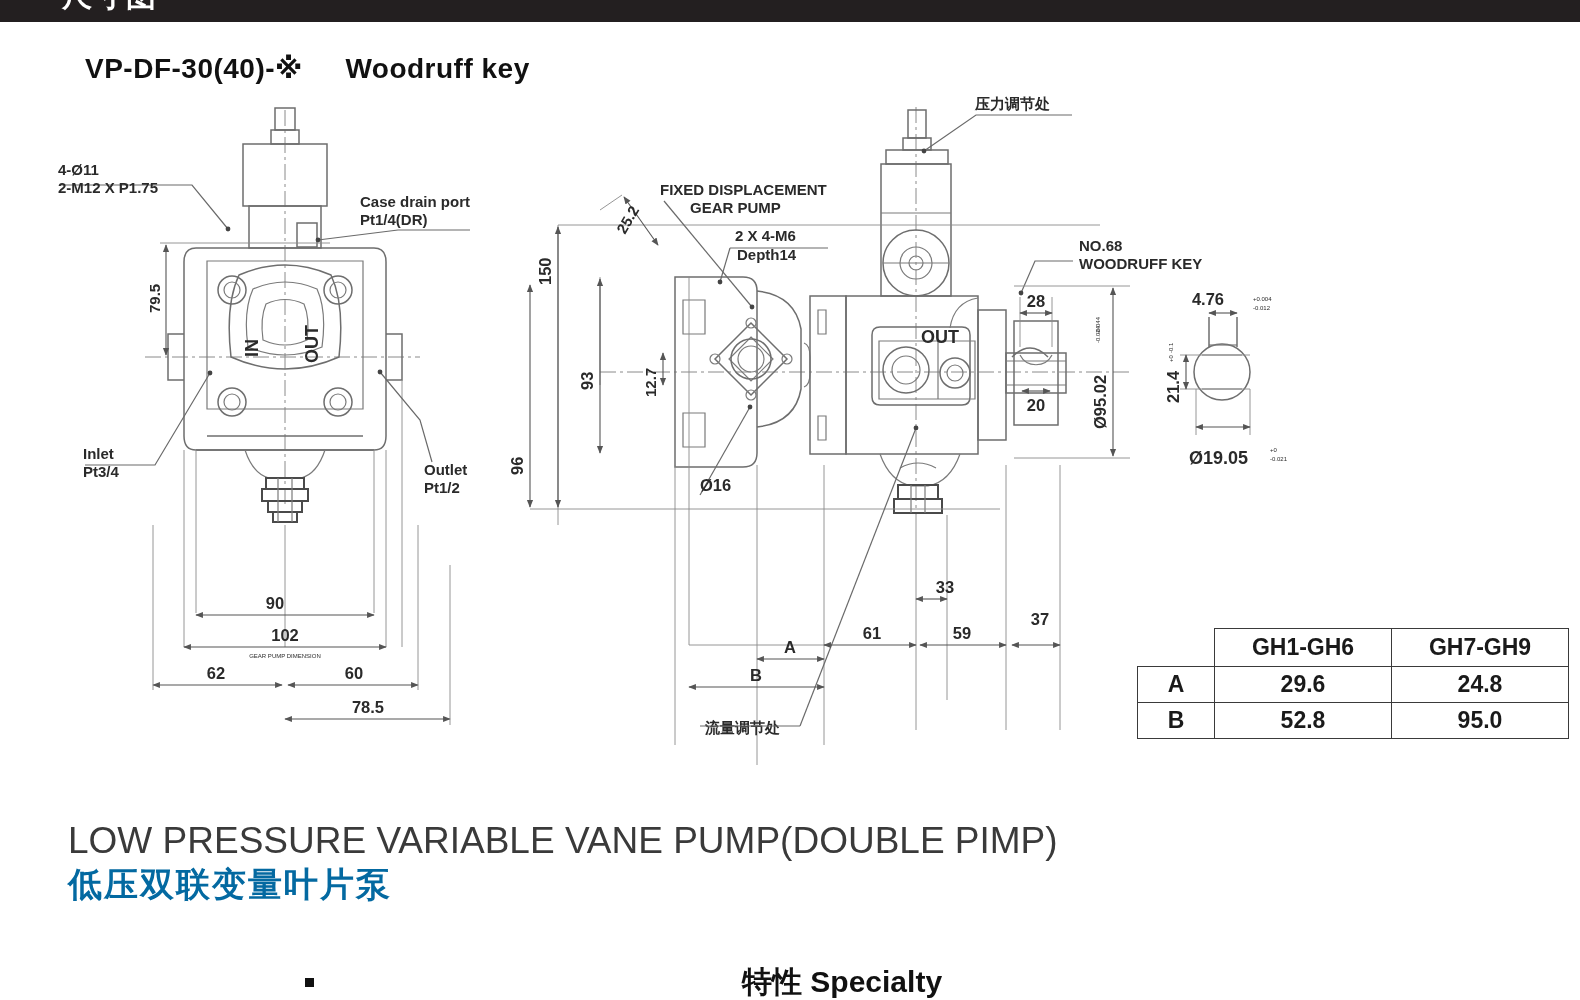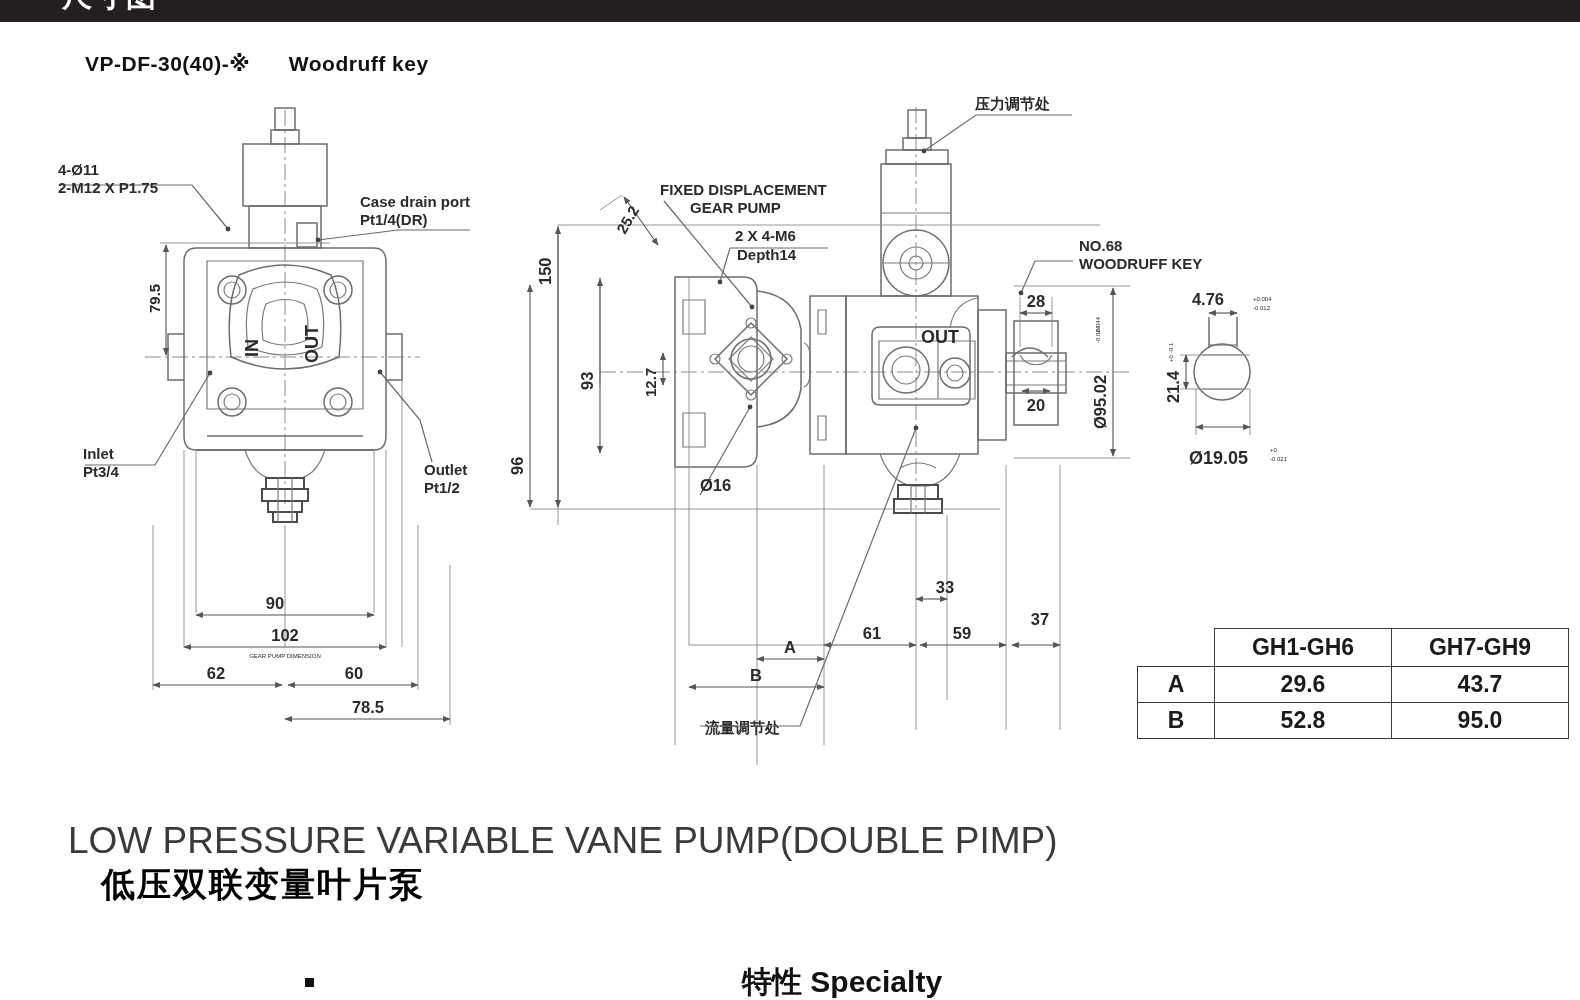--- a/index.html
+++ b/index.html
@@ -5,43 +5,43 @@
   html,body{margin:0;padding:0;background:#fff;}
   body{width:1580px;height:1000px;position:relative;overflow:hidden;
        font-family:"Liberation Sans","DejaVu Sans",sans-serif;color:#1a1a1a;}
 
   
   #topbar{position:absolute;left:0;top:-22px;width:1580px;height:44px;background:#231f20;}
   #topbar-title{position:absolute;left:62px;top:-26px;font-size:30px;font-weight:bold;color:#fff;
                 letter-spacing:2px;line-height:44px;}
 
   
-  #model-heading{position:absolute;left:85px;top:52px;font-size:21px;font-weight:bold;
+  #model-heading{position:absolute;left:85px;top:52px;font-size:28px;font-weight:bold;
                  letter-spacing:0.5px;color:#111;white-space:nowrap;}
   #model-heading .sp{display:inline-block;width:26px;}
 
   
   #drawing{position:absolute;left:0;top:85px;width:1580px;height:680px;}
   #drawing svg{display:block;}
 
   
   #variant-table{position:absolute;left:1137px;top:628px;border-collapse:collapse;}
   #variant-table td,#variant-table th{border:1.6px solid #3a3a3a;font-size:23px;font-weight:bold;
        text-align:center;color:#1a1a1a;font-family:"Liberation Sans",sans-serif;}
   #variant-table th{padding:5px 6px;}
   #variant-table td{padding:4px 14px;}
   #variant-table .corner{border:none;}
   #variant-table .rowhdr{width:48px;}
   #variant-table .val{width:148px;}
 
   
   #caption-en{position:absolute;left:68px;top:820px;font-size:37px;color:#3a3a3a;
               letter-spacing:0px;white-space:nowrap;}
-  #caption-cn{position:absolute;left:68px;top:862px;font-size:34px;font-weight:bold;color:#000000;
-              letter-spacing:2px;white-space:nowrap;margin-left:33px;}
+  #caption-cn{position:absolute;left:68px;top:862px;font-size:34px;font-weight:bold;color:#0369a1;
+              letter-spacing:2px;white-space:nowrap;}
   #specialty{position:absolute;left:742px;top:962px;font-size:30px;font-weight:bold;color:#111;
              white-space:nowrap;}
   #bullet{position:absolute;left:305px;top:978px;width:9px;height:9px;background:#111;}
 </style>
 </head>
 <body>
 
 <div id="topbar"></div>
 <div id="topbar-title">尺寸图</div>
 
@@ -365,21 +365,21 @@
 <table id="variant-table">
   <tbody>
       <tr>
     <th class="corner rowhdr"></th>
     <th class="val">GH1-GH6</th>
     <th class="val">GH7-GH9</th>
   </tr>
   <tr>
     <td class="rowhdr">A</td>
     <td class="val">29.6</td>
-    <td class="val">43.7</td>
+    <td class="val">24.8</td>
   </tr>
   <tr>
     <td class="rowhdr">B</td>
     <td class="val">52.8</td>
     <td class="val">95.0</td>
   </tr>
 </tbody>
   </table>
 
 <div id="caption-en">LOW PRESSURE VARIABLE VANE PUMP(DOUBLE PIMP)</div>

